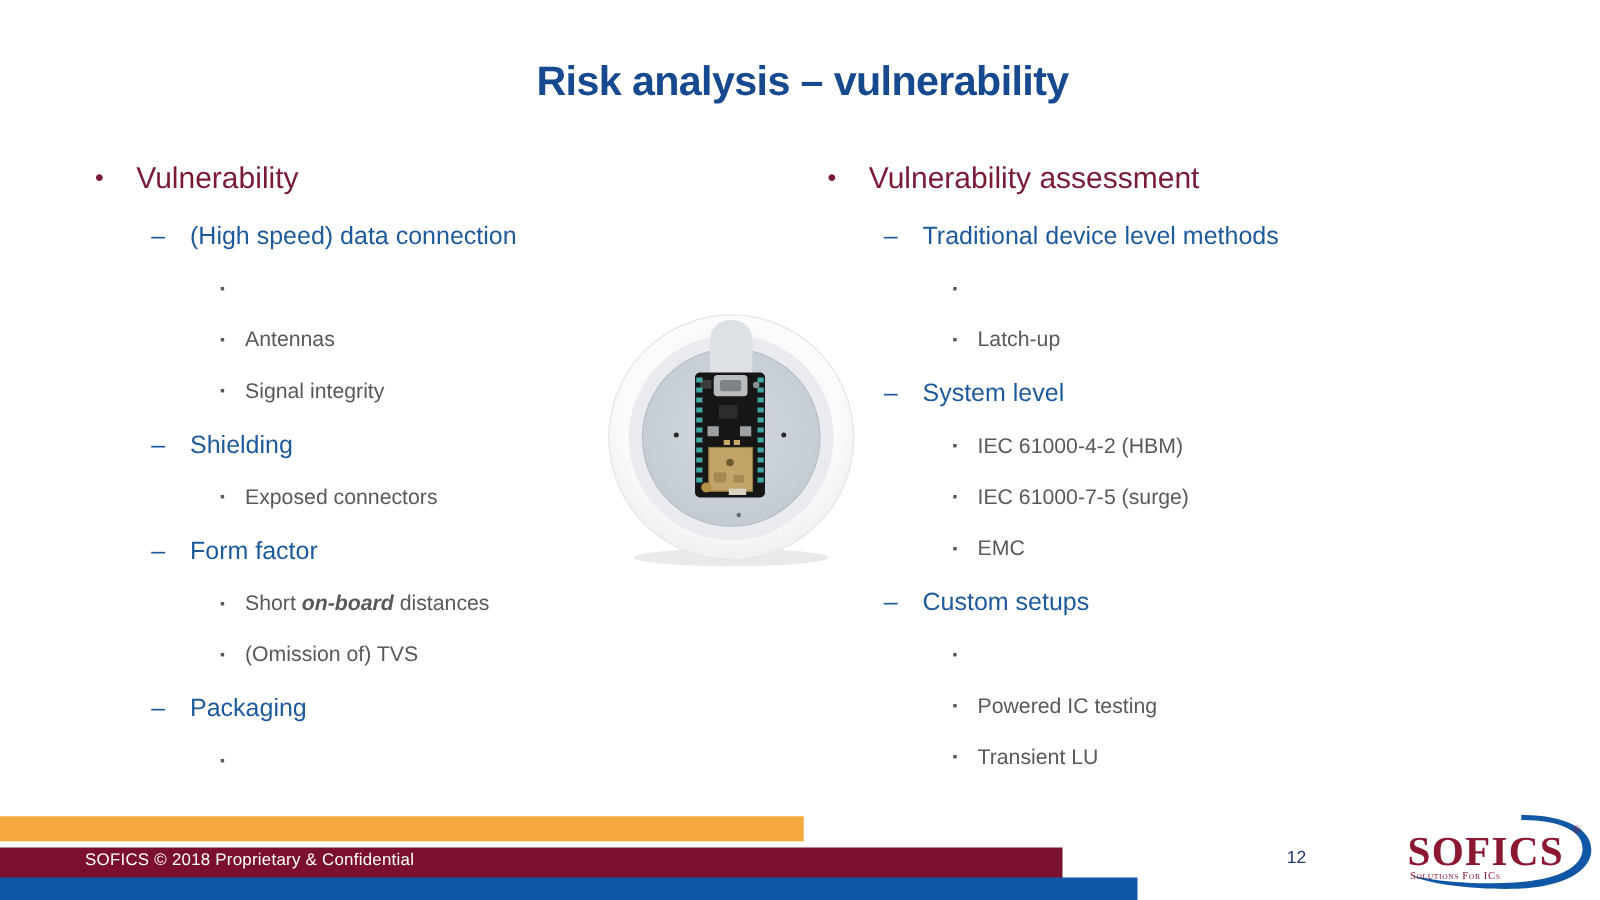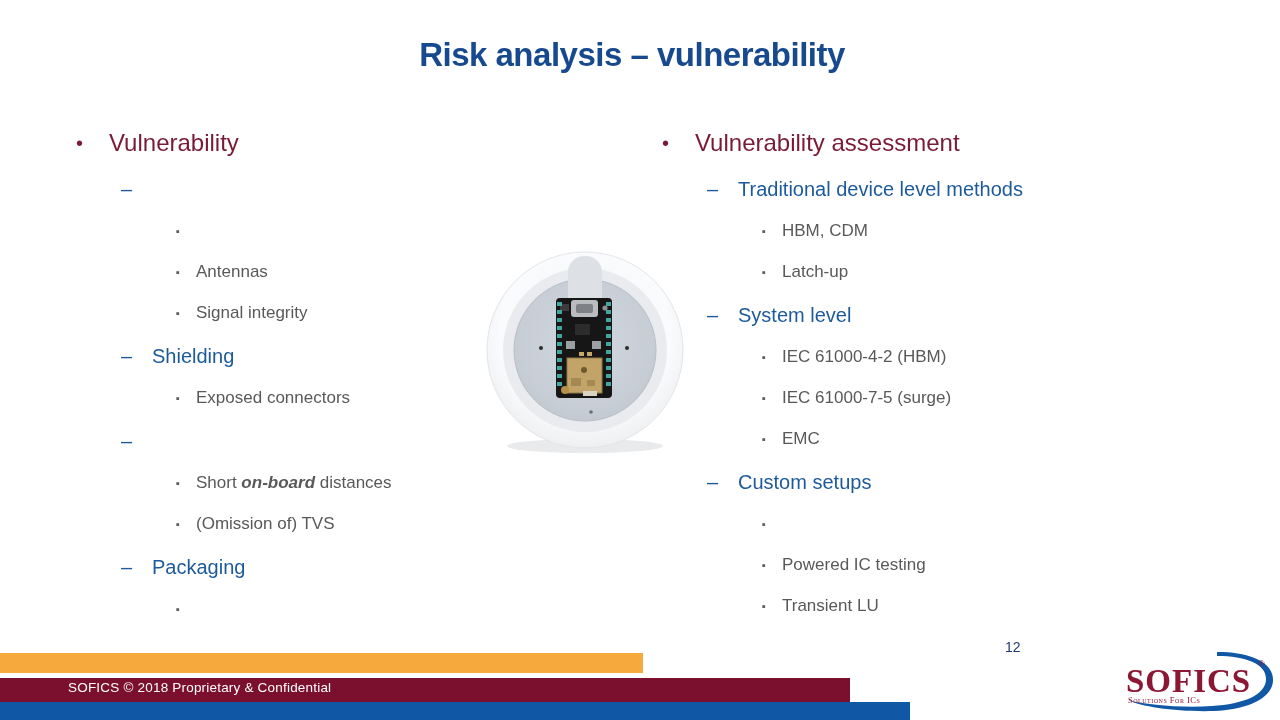--- a/index.html
+++ b/index.html
@@ -2,21 +2,21 @@
 <html style="--title-blue: #17498f; --level2-blue: #1d5a9b; --maroon: #7a1b35; --gray-text: #595959; --orange-bar: #f6a93c; --maroon-bar: #7a102e; --blue-bar: #1057a5; --logo-blue: #1057a5; --logo-maroon: #8c1733;"><head>
 <meta charset="utf-8">
 <style>
   html,body{margin:0;padding:0;background:#888;}
   .slide{
     position:relative;width:1280px;height:720px;margin:0 auto;
     background:#ffffff;overflow:hidden;
     font-family:"Liberation Sans","DejaVu Sans",sans-serif;
   }
   .title{
-    position:absolute;top:36px;left:0;width:1264px;margin:0;
+    position:absolute;top:36px;left:0;width:1264px;margin:10px;
     text-align:center;font-size:33px;font-weight:bold;letter-spacing:-0.5px;
     color:var(--title-blue,#17498f);
   }
   .col{position:absolute;top:128px;}
   .col-left{left:64px;width:585px;}
   .col-right{left:650px;width:565px;}
   .li{display:flex;align-items:flex-start;}
   .li .bullet{flex:0 0 auto;text-align:left;}
   .li .txt{flex:1 1 auto;}
   .lv1{font-size:24px;line-height:30px;margin:0 0 18px 0;padding-left:12px;color:var(--maroon,#7a1b35);}
@@ -28,39 +28,40 @@
   .photo{position:absolute;left:483px;top:246px;width:206px;height:212px;}
   .bar{position:absolute;left:0;}
   .bar-orange{top:653px;width:643px;height:20px;background:var(--orange-bar,#f6a93c);}
   .bar-maroon{top:678px;width:850px;height:32px;background:var(--maroon-bar,#7a102e);}
   .bar-blue{top:702px;width:910px;height:18px;background:var(--blue-bar,#1057a5);}
   .footer-text{
     position:absolute;left:68px;top:0;height:19px;line-height:19px;
     color:#ffffff;font-size:13.5px;letter-spacing:0.2px;white-space:nowrap;
   }
   .page-number{
-    position:absolute;left:1005px;top:639px;width:40px;text-align:left;
+    position:absolute;left:1005px;top:677px;width:40px;text-align:right;
     font-size:14px;color:#1f3a6e;
   }
   .logo{position:absolute;left:1122px;top:650px;width:152px;height:64px;}
 </style>
 </head>
 <body>
 
 <div class="slide">
 
   <h1 class="title">Risk analysis – vulnerability</h1>
 
   <div class="col col-left">
       <div class="li lv1">
         <span class="bullet">•</span>
         <span class="txt"><span>Vulnerability</span></span>
       </div>
       <div class="li lv2">
         <span class="bullet">–</span>
+        <span class="txt"><span>(High speed) data connection</span></span>
       </div>
       <div class="li lv3">
         <span class="bullet">▪</span>
       </div>
       <div class="li lv3">
         <span class="bullet">▪</span>
         <span class="txt"><span>Antennas</span></span>
       </div>
       <div class="li lv3">
         <span class="bullet">▪</span>
@@ -69,20 +70,21 @@
       <div class="li lv2">
         <span class="bullet">–</span>
         <span class="txt"><span>Shielding</span></span>
       </div>
       <div class="li lv3">
         <span class="bullet">▪</span>
         <span class="txt"><span>Exposed connectors</span></span>
       </div>
       <div class="li lv2">
         <span class="bullet">–</span>
+        <span class="txt"><span>Form factor</span></span>
       </div>
       <div class="li lv3">
         <span class="bullet">▪</span>
         <span class="txt"><span>Short </span><span style="font-style: italic; font-weight: bold;">on-board</span><span> distances</span></span>
       </div>
       <div class="li lv3">
         <span class="bullet">▪</span>
         <span class="txt"><span>(Omission of) TVS</span></span>
       </div>
       <div class="li lv2">
@@ -97,21 +99,20 @@
       <div class="li lv1">
         <span class="bullet">•</span>
         <span class="txt"><span>Vulnerability assessment</span></span>
       </div>
       <div class="li lv2">
         <span class="bullet">–</span>
         <span class="txt"><span>Traditional device level methods</span></span>
       </div>
       <div class="li lv3">
         <span class="bullet">▪</span>
-        <span class="txt"><span>HBM, CDM</span></span>
       </div>
       <div class="li lv3">
         <span class="bullet">▪</span>
         <span class="txt"><span>Latch-up</span></span>
       </div>
       <div class="li lv2">
         <span class="bullet">–</span>
         <span class="txt"><span>System level</span></span>
       </div>
       <div class="li lv3">

